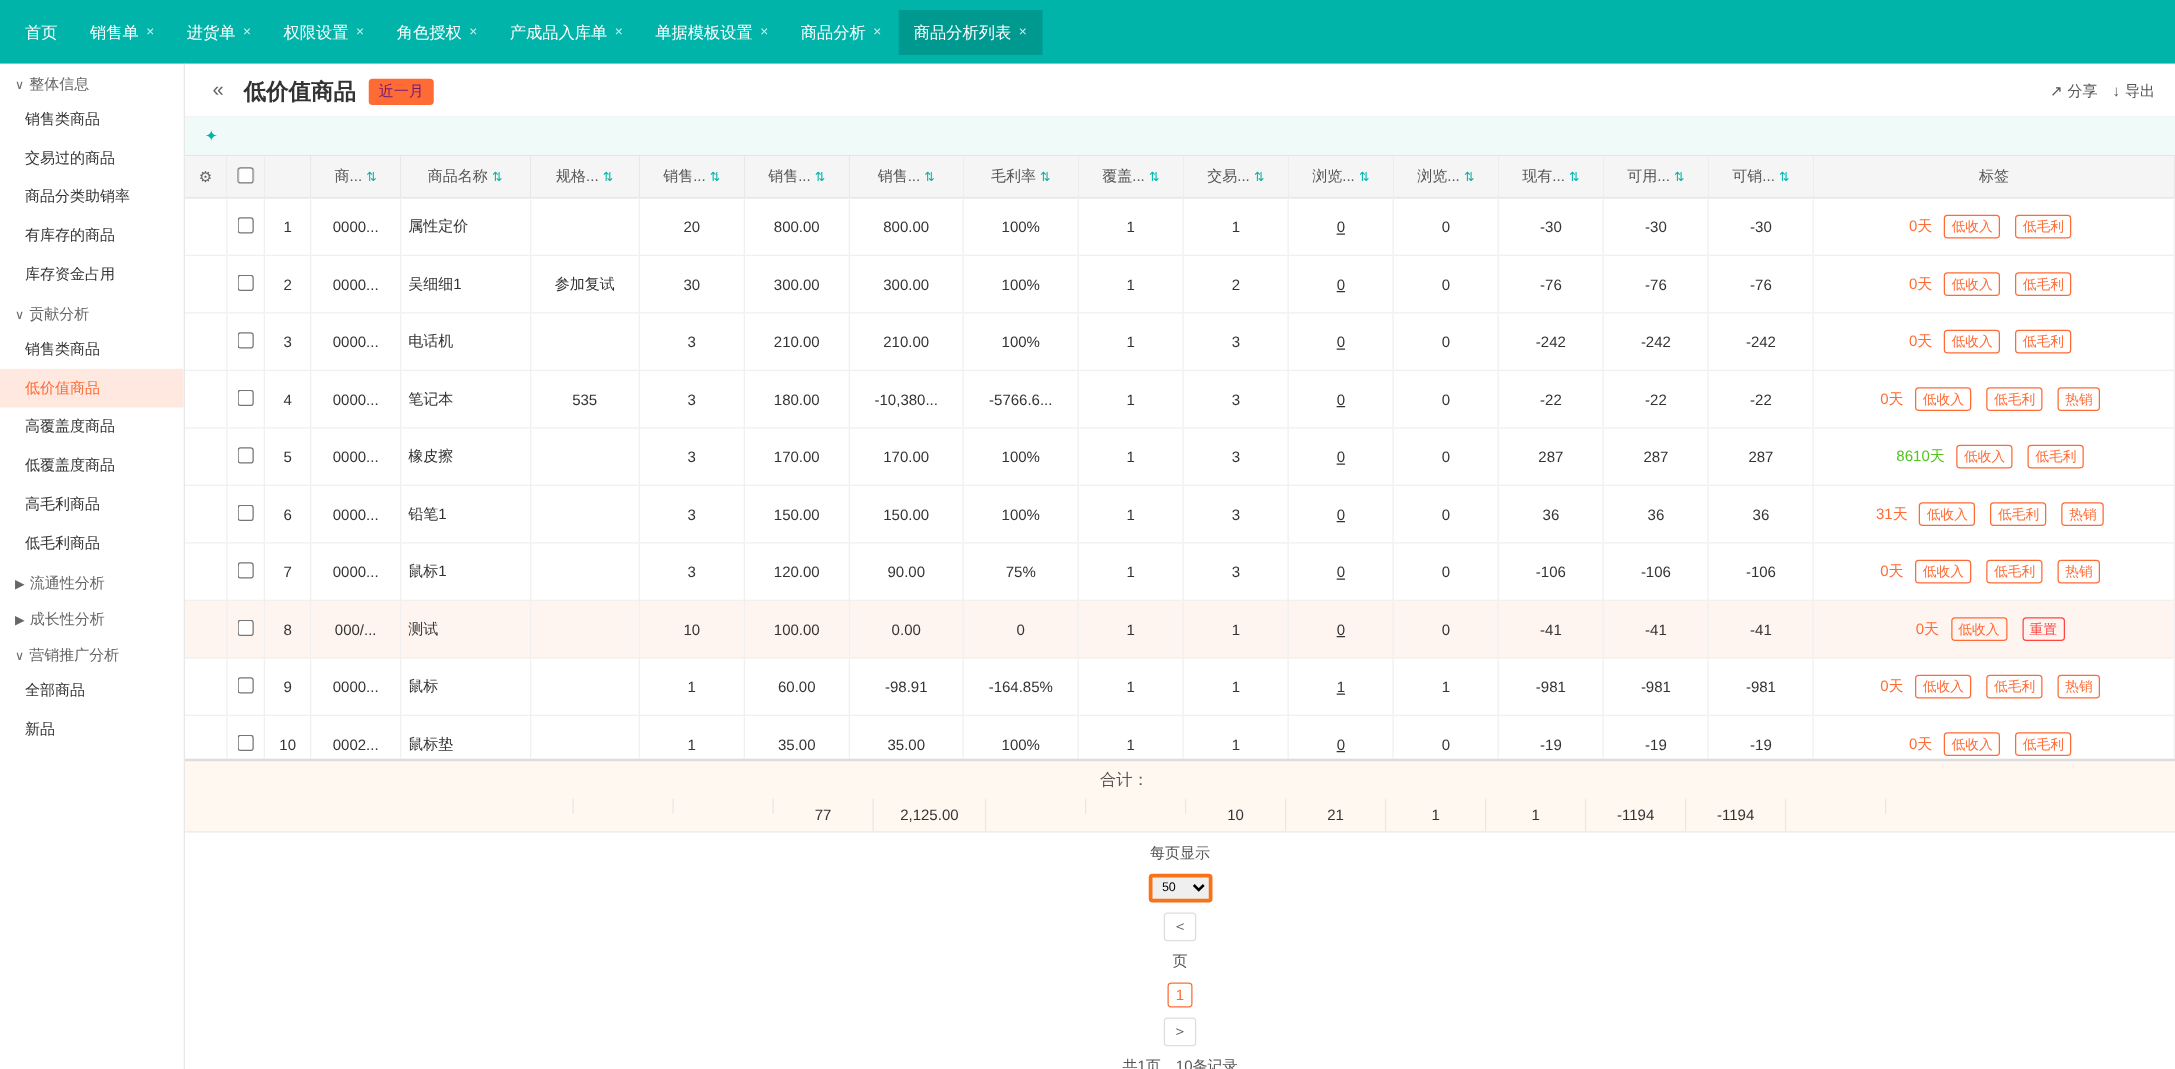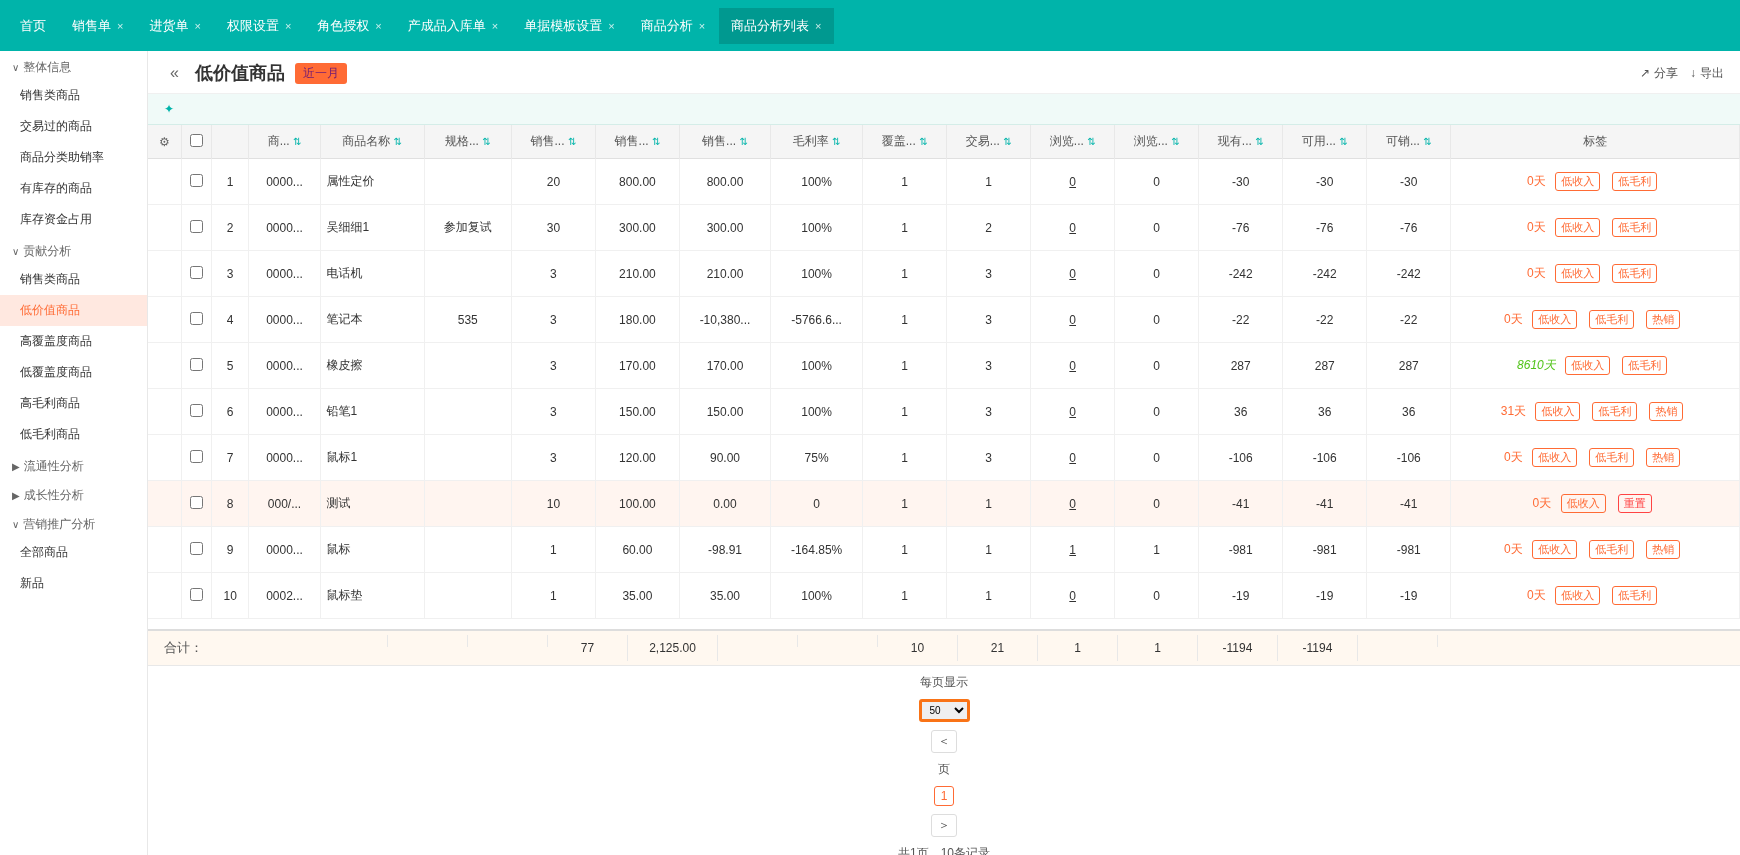--- a/index.html
+++ b/index.html
@@ -173,21 +173,21 @@
     tbody td {
       padding: 7px 6px;
       text-align: center;
       border-right: 1px solid #f0f0f0;
       white-space: nowrap;
     }
     .tag { display: inline-block; padding: 1px 5px; border-radius: 3px; font-size: 11px; margin: 6px; text-align: center; }
     .tag-orange { color: #ff6b35; border: 1px solid #ff6b35; }
     .tag-red { color: #ff4444; border: 1px solid #ff4444; }
     .days-orange { color: #ff6b35; }
-    .days-green { color: #52c41a; font-style: italic; }
+    .days-green { color: #52c41a; }
     .link-underline { text-decoration: underline; color: #333; cursor: pointer; }
     .col-name { text-align: left; font-weight: normal; }
 
     
     .pagination {
       display: flex;
       align-items: center;
       justify-content: flex-end;
       padding: 8px 16px;
       border-top: 1px solid #e8e8e8;
@@ -216,20 +216,21 @@
     input[type="checkbox"] { cursor: pointer; }
     .settings-icon { cursor: pointer; color: #666; }
 
     .footer-total-row {
       display: flex;
       align-items: center;
       background: #fff8f0;
       border-top: 2px solid #ddd;
       font-size: 12px;
       min-height: 36px;
+      flex-direction: column;
     }
     .footer-cell {
       padding: 6px 6px;
       text-align: center;
       border-right: 1px solid #e8e8e8;
       min-width: 60px;
     }
   </style>
 </head>
 <body>

